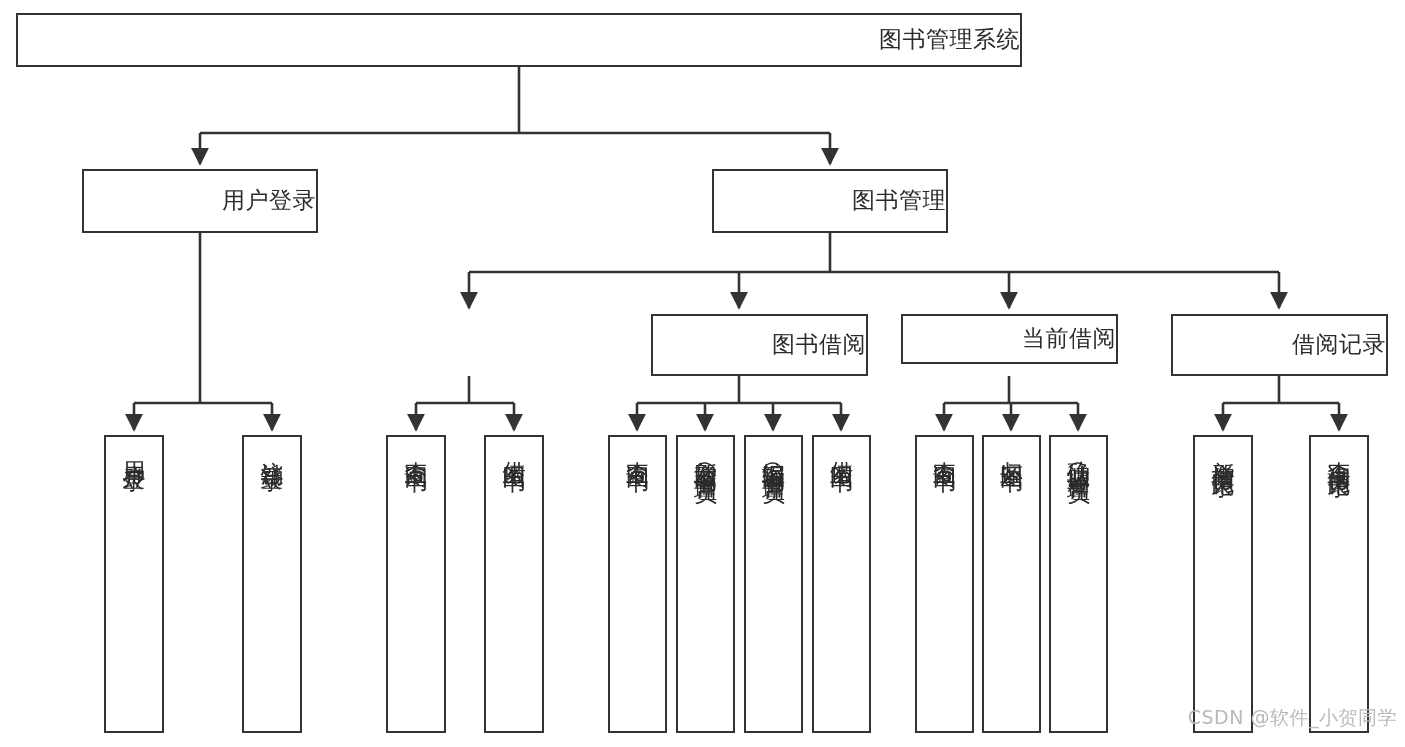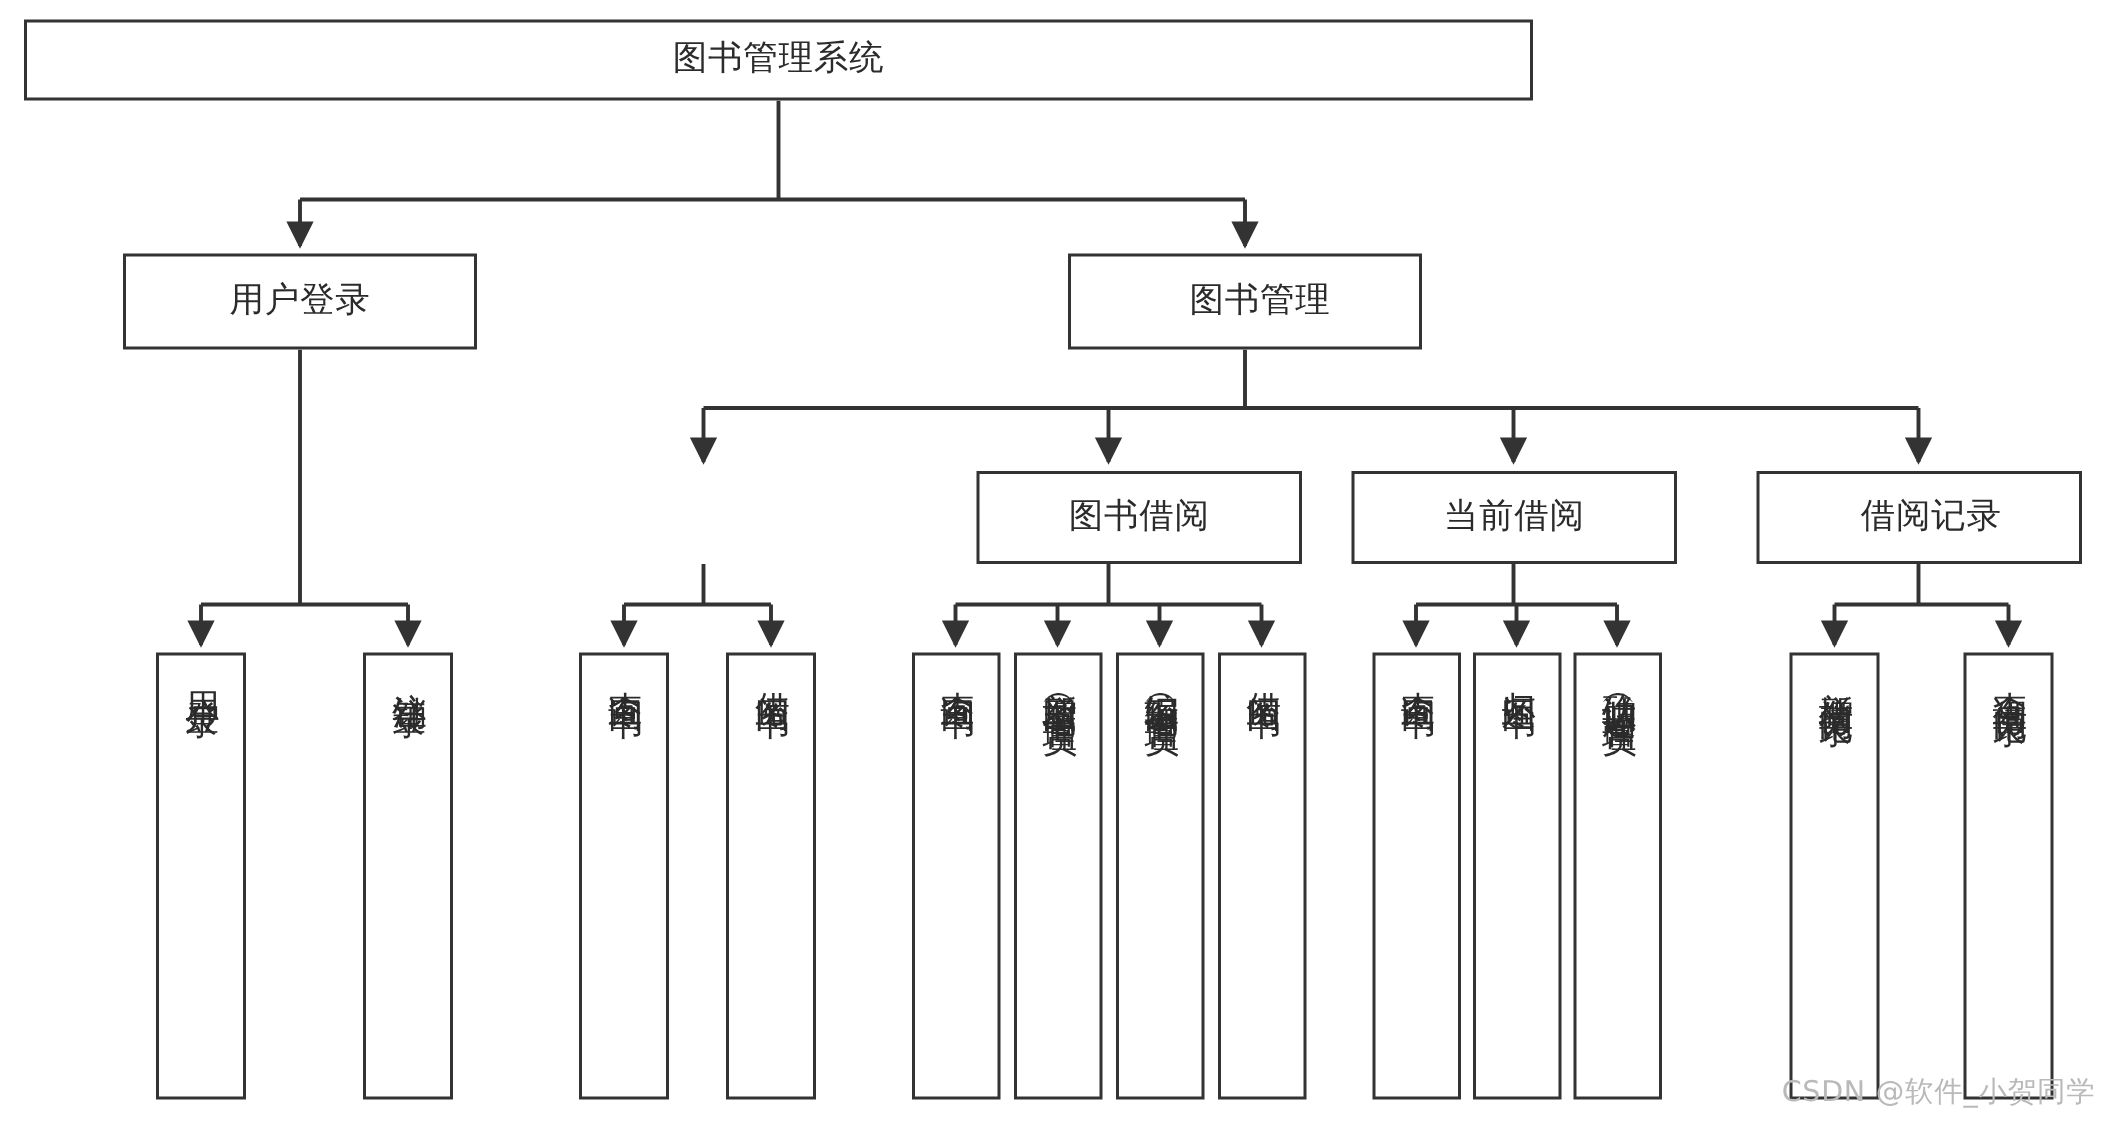--- a/index.html
+++ b/index.html
@@ -25,21 +25,21 @@
     width: 1405px;
     height: 747px;
   }
   .node {
     position: absolute;
     box-sizing: border-box;
     border: 2px solid #333333;
     background: #ffffff;
     display: flex;
     align-items: center;
-    justify-content: center;
+    justify-content: flex-end;
     color: #2b2b2b;
   }
   .node-label {
     display: block;
     text-align: center;
     line-height: 1.18;
     letter-spacing: 0.5px;
   }
   .node-horizontal .node-label {
     font-size: 23px;
@@ -56,21 +56,21 @@
     writing-mode: vertical-rl;
     text-orientation: upright;
     font-size: 23px;
     line-height: 1.0;
     letter-spacing: 3px;
     white-space: nowrap;
   }
   .watermark {
     position: absolute;
     right: 8px;
-    bottom: 6px;
+    bottom: 16px;
     font-size: 19px;
     color: #b9b9b9;
     letter-spacing: 0.5px;
     white-space: nowrap;
     pointer-events: none;
   }
 </style>
 </head>
 <body>
 
@@ -134,21 +134,21 @@
   <div class="node node-horizontal" style="left:82px; top:169px; width:236px; height:64px;">
     <span class="node-label">用户登录</span>
   </div>
   <div class="node node-horizontal" style="left:712px; top:169px; width:236px; height:64px;padding-left:20px;">
     <span class="node-label">图书管理</span>
   </div>
 
   <div class="node node-horizontal" style="left:631px; top:314px; width:217px; height:62px;margin-left:20px;">
     <span class="node-label">图书借阅</span>
   </div>
-  <div class="node node-horizontal" style="left:901px; top:314px; width:217px; height:62px;">
+  <div class="node node-horizontal" style="left:901px; top:314px; width:217px; height:50px;">
     <span class="node-label">当前借阅</span>
   </div>
   <div class="node node-horizontal" style="left:1171px; top:314px; width:217px; height:62px;padding-left:16px;">
     <span class="node-label">借阅记录</span>
   </div>
 
   <div class="node node-vertical" style="left:104px; top:435px; width:60px; height:298px;">
     <span class="node-label">用户登录</span>
   </div>
   <div class="node node-vertical" style="left:242px; top:435px; width:60px; height:298px;">

